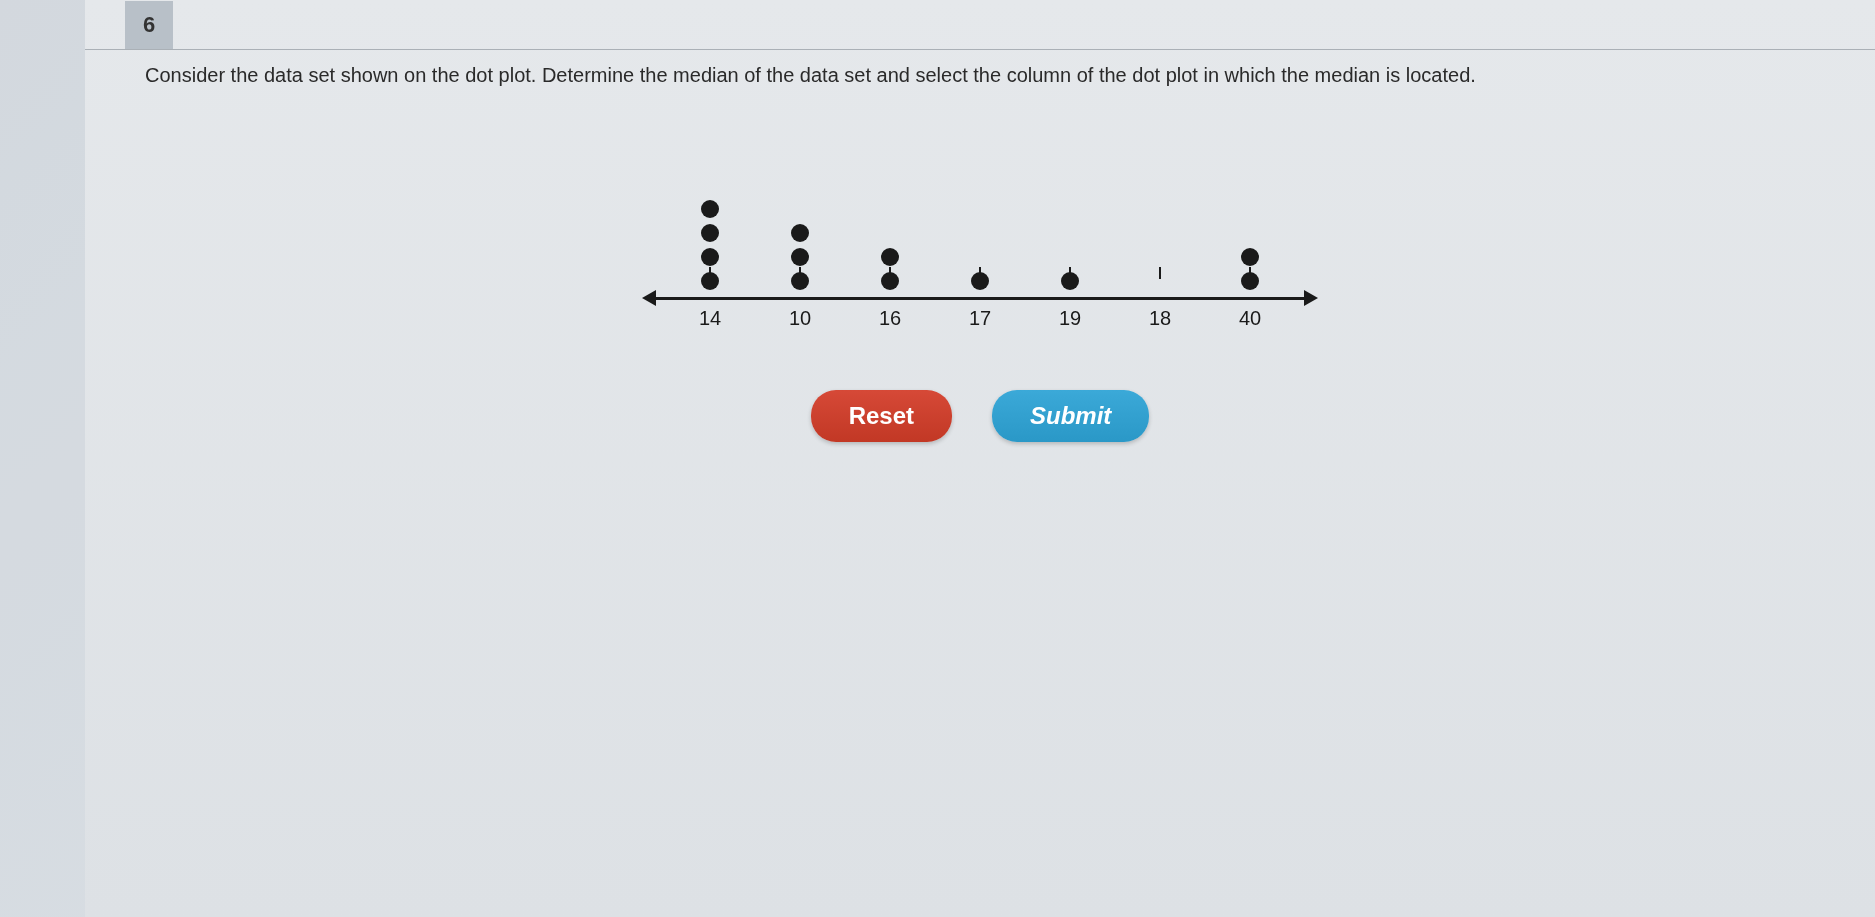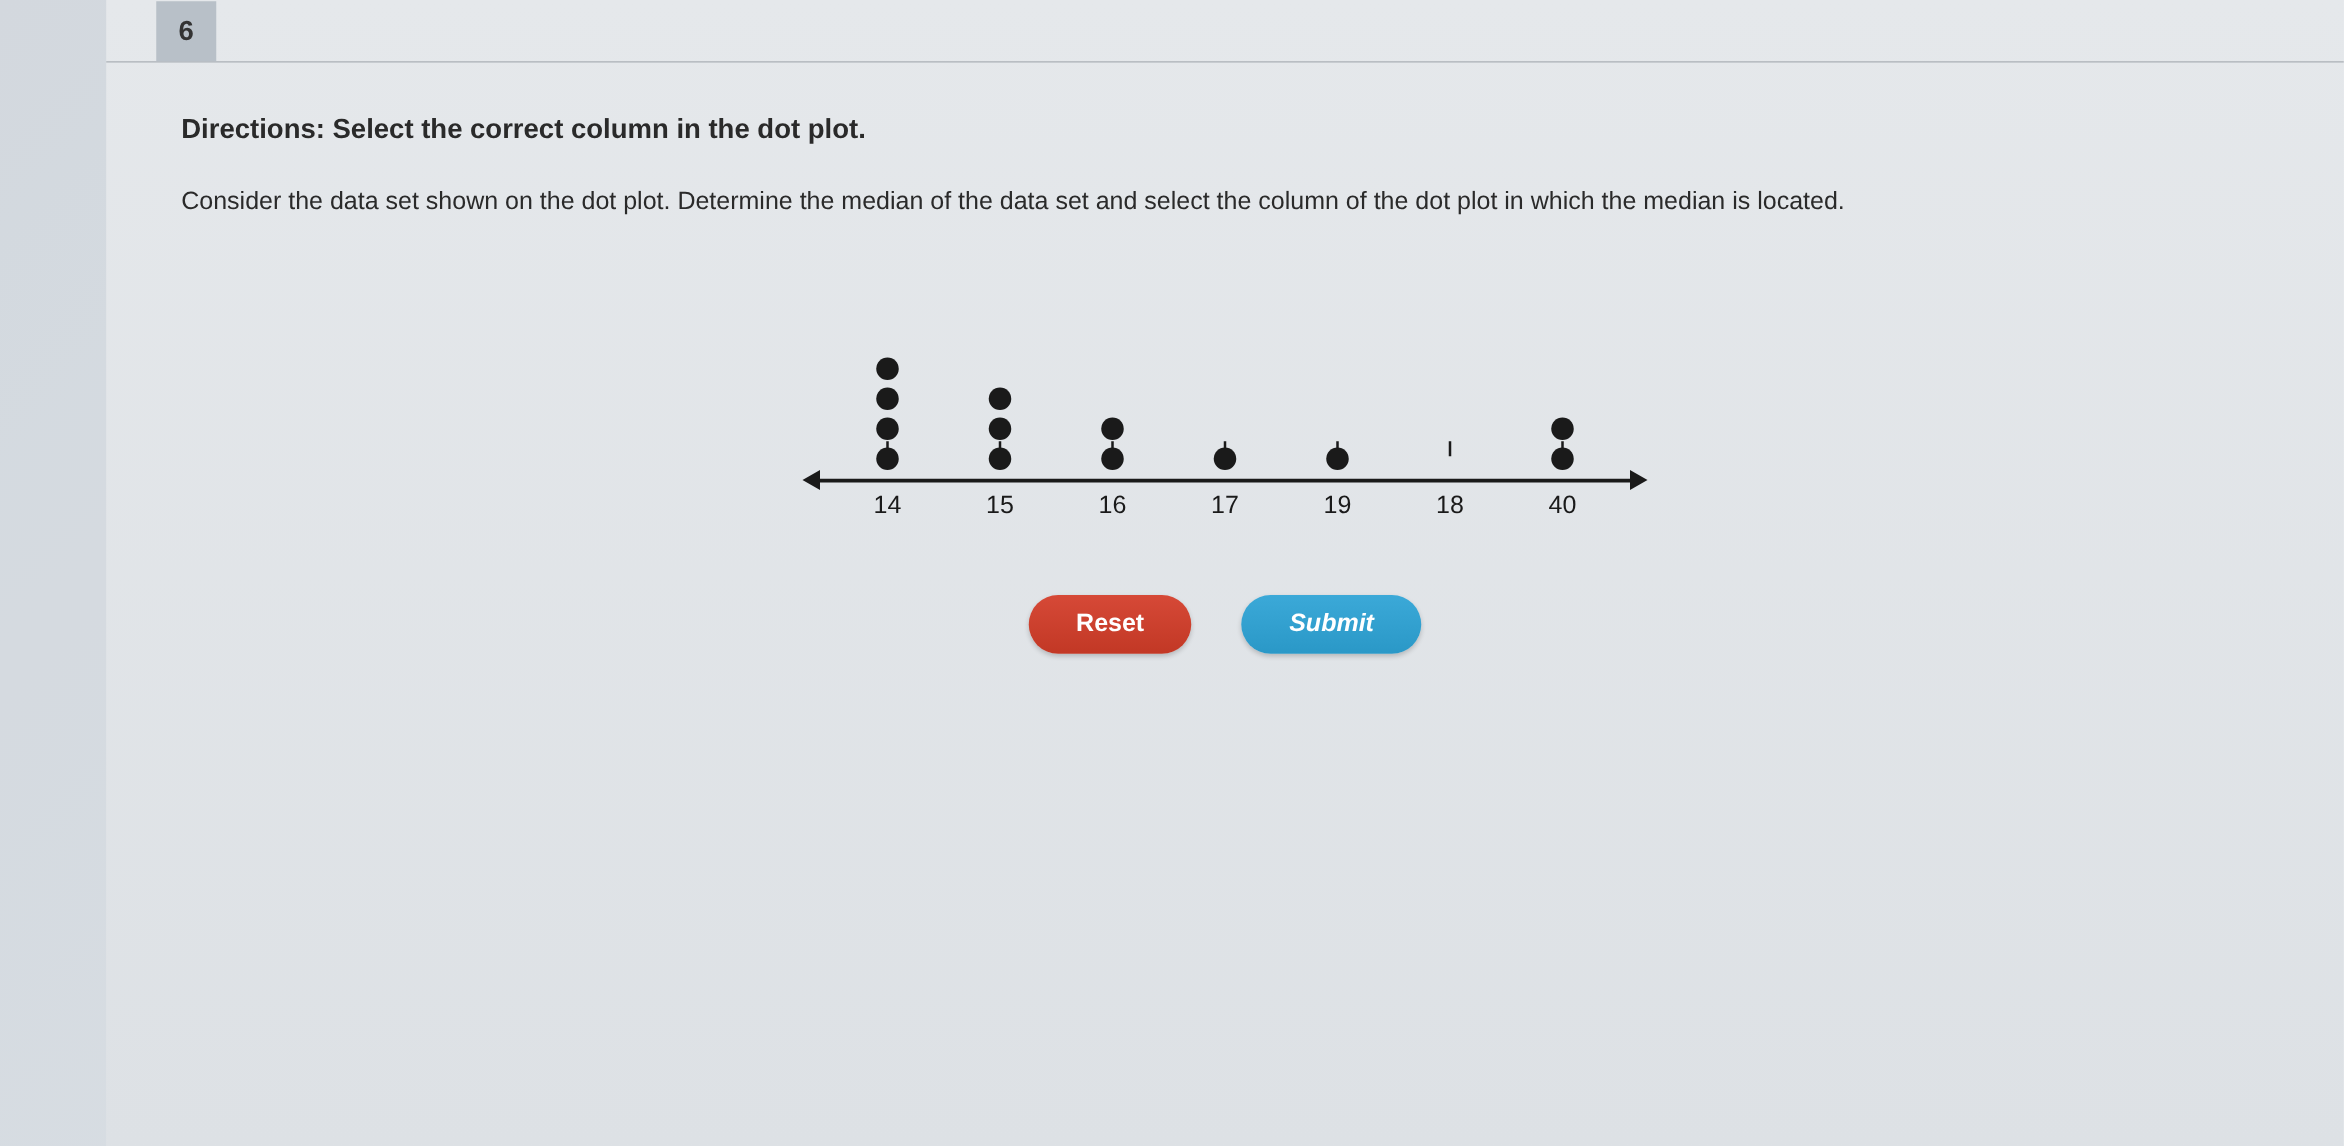--- a/index.html
+++ b/index.html
@@ -168,21 +168,21 @@
       display: flex;
       justify-content: center;
       gap: 40px;
       padding: 20px 0;
     }
     
     .btn {
       padding: 12px 38px;
       border: none;
       border-radius: 25px;
-      font-size: 20px;
+      font-size: 24px;
       font-weight: bold;
       color: white;
       cursor: pointer;
       box-shadow: 0 2px 4px rgba(0,0,0,0.2);
     }
     
     .btn-reset {
       background: linear-gradient(180deg, #d64937 0%, #c23825 100%);
     }
     
@@ -195,21 +195,20 @@
 <body>
 
 <div class="left-margin"></div>
 
 <div class="content-area">
 
   <div class="question-header">
     <div class="question-number">6</div>
   </div>
 
-  <div class="directions">Directions: Select the correct column in the dot plot.</div>
 
   <div class="question-text">Consider the data set shown on the dot plot. Determine the median of the data set and select the column of the dot plot in which the median is located.</div>
 
   <div class="dot-plot-container">
     <div class="dot-plot">
       <div class="number-line"></div>
       <div class="arrow-left"></div>
       <div class="arrow-right"></div>
       <div class="tick-container" id="tick-container">
           <div class="tick">
@@ -222,21 +221,21 @@
             </div>
             <div class="tick-label">14</div>
           </div>
           <div class="tick">
             <div class="tick-mark"></div>
             <div class="dots-column">
               <div class="dot"></div>
               <div class="dot"></div>
               <div class="dot"></div>
             </div>
-            <div class="tick-label">15</div>
+            <div class="tick-label">10</div>
           </div>
           <div class="tick">
             <div class="tick-mark"></div>
             <div class="dots-column">
               <div class="dot"></div>
               <div class="dot"></div>
             </div>
             <div class="tick-label">16</div>
           </div>
           <div class="tick">

